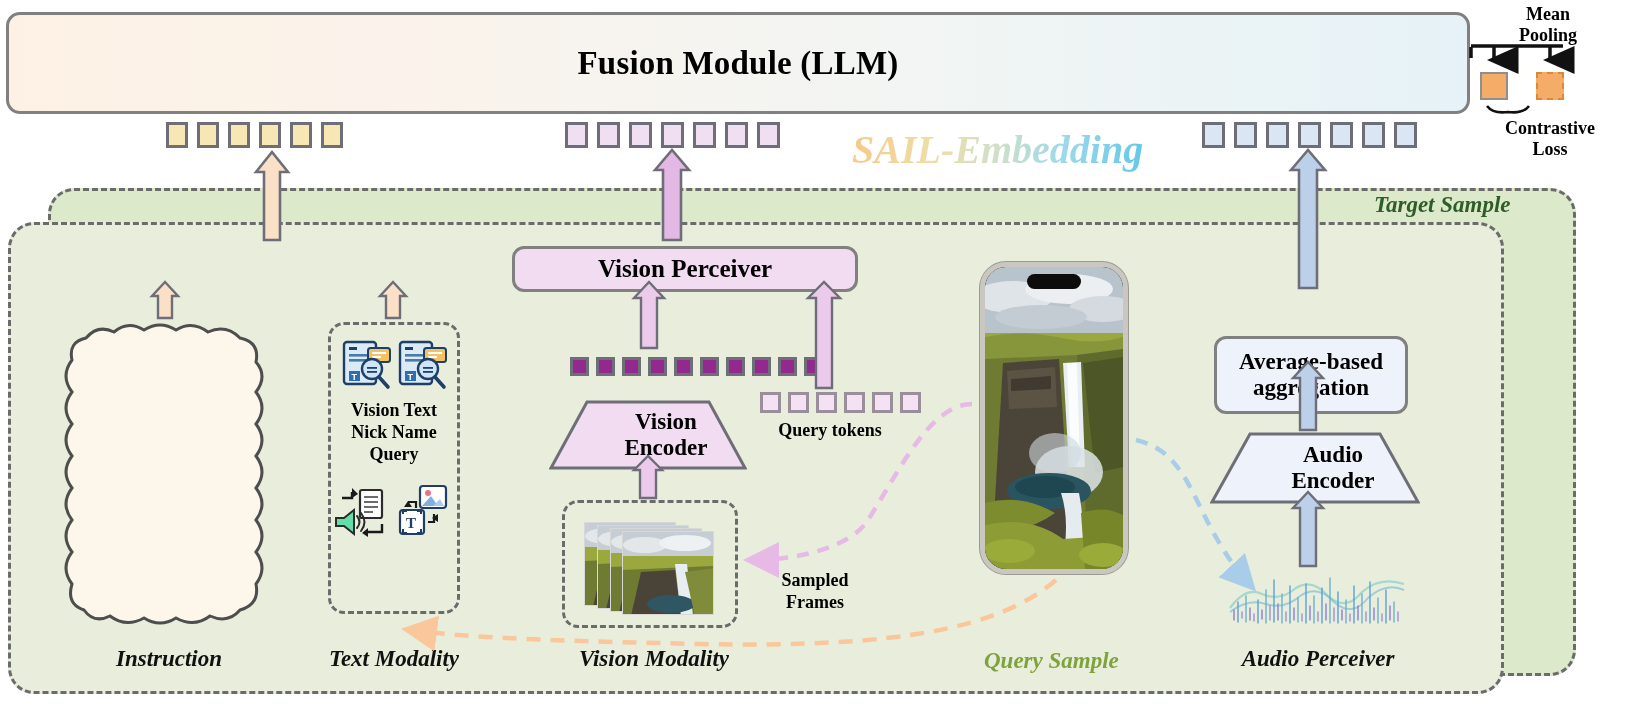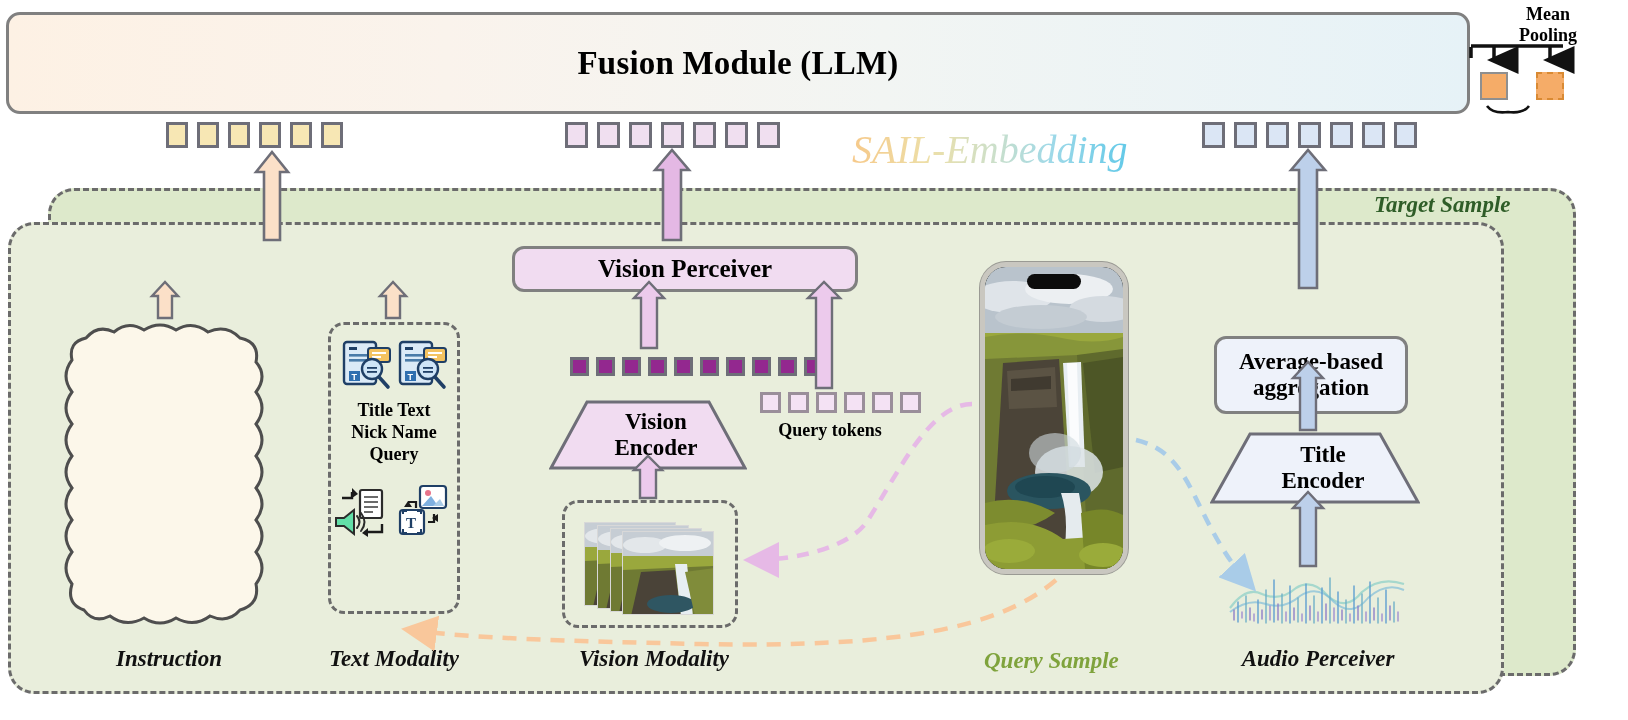--- a/index.html
+++ b/index.html
@@ -51,21 +51,21 @@
     text-align:center; font-weight:bold; color:#000;
   }
   #tokenizer-box { left:58px; top:246px; width:394px; height:46px; background:#fbe9d8; font-size:25px; }
   #vision-perceiver-box { left:512px; top:246px; width:346px; height:46px; background:#f1dcf1; font-size:25px;text-align:right; }
   #avg-agg-box { left:1214px; top:292px; width:194px; height:78px; background:#eef2fa; font-size:23px; line-height:1.12;margin-top:44px; }
 
   
   .trap { position:absolute; }
   .trap svg { display:block; }
   .trap .lbl {
-    position:absolute; left:8px; top:0; width:100%; height:100%;
+    position:absolute; left:18px; top:0; width:100%; height:100%;
     display:flex; align-items:center; justify-content:center;
     font-size:23px; font-weight:bold; color:#000; text-align:center; line-height:1.12;
   }
   #vision-encoder { left:549px; top:400px; width:198px; height:70px; }
   #audio-encoder  { left:1210px; top:432px; width:210px; height:72px; }
 
   
   #instruction-box {
     left:52px; top:322px; width:224px; height:313px;
   }
@@ -83,21 +83,21 @@
 
   
   .modality-label {
     font-style:italic; font-weight:bold; font-size:23px; color:#111;
     text-align:center; white-space:nowrap;
   }
   .green-label { font-style:italic; font-weight:bold; font-size:23px; white-space:nowrap; }
 
   #sail-embedding {
     left:852px; top:126px;
-    font-style:italic; font-weight:normal; font-size:40px;
+    font-style:italic; font-weight:bold; font-size:40px;
     background:linear-gradient(90deg,#f6c98a 0%,#eddfa8 28%,#cfe0c8 50%,#9fd9e8 72%,#62c9e8 100%);
     -webkit-background-clip:text; background-clip:text; color:transparent;
     white-space:nowrap;
     text-shadow:none;
     text-align:center;
   }
 
   
   #meanpool-label { left:1478px; top:4px; width:140px; text-align:center; font-size:18px; font-weight:bold; line-height:1.15; color:#000; }
   #contrastive-label { left:1474px; top:118px; width:152px; text-align:center; font-size:18px; font-weight:bold; line-height:1.15; color:#000; }
@@ -144,20 +144,24 @@
   <div class="abs" id="meanpool-label">
     <div>Mean</div>
     <div>Pooling</div>
   </div>
 
   <div class="abs" id="fusion-module">
     <span id="fusion-title">Fusion Module (LLM)</span>
   </div>
   <div class="abs orange-sq" id="orange-solid"></div>
   <div class="abs orange-sq" id="orange-dashed"></div>
+  <div class="abs" id="contrastive-label">
+    <div>Contrastive</div>
+    <div>Loss</div>
+  </div>
 
   <div class="abs tokrow" id="text-token-row" style="left:166px; top:122px;">
     <span class="tok yellow"></span>
     <span class="tok yellow"></span>
     <span class="tok yellow"></span>
     <span class="tok yellow"></span>
     <span class="tok yellow"></span>
     <span class="tok yellow"></span>
   </div>
 
@@ -209,21 +213,21 @@
       </span>
     </div>
   </div>
 
   <div class="trap" id="audio-encoder">
     <svg width="210" height="72" viewBox="0 0 210 72">
       <polygon points="40,2 170,2 208,70 2,70" fill="#eef2fa" stroke="#6e6e78" stroke-width="3"></polygon>
     </svg>
     <div class="lbl">
       <span>
-        <span>Title</span><br>
+        <span>Audio</span><br>
         <span>Encoder</span>
       </span>
     </div>
   </div>
 
   <div class="abs" id="instruction-box">
     <svg width="224" height="313" viewBox="0 0 224 313">
       <path d="M20,38
                Q16,20 34,16 Q46,2 62,10 Q76,-2 92,8 Q108,-2 124,8 Q140,-2 156,10 Q174,2 188,16
                Q208,20 204,40
@@ -269,21 +273,21 @@
       <rect x="32" y="14" width="14" height="2" fill="#ffffff"></rect>
       <rect x="32" y="18" width="9" height="2" fill="#ffffff"></rect>
       <circle cx="32" cy="31" r="10" fill="#cfe5f7" stroke="#1f3f66" stroke-width="2.4"></circle>
       <rect x="27" y="29" width="10" height="1.8" fill="#1f3f66"></rect>
       <rect x="27" y="33" width="10" height="1.8" fill="#1f3f66"></rect>
       <line x1="39" y1="39" x2="48" y2="49" stroke="#1f3f66" stroke-width="3.6" stroke-linecap="round"></line>
     </svg>
   </div>
 
   <div class="abs" id="text-icon-label1">
-    <div>Title Text</div>
+    <div>Vision Text</div>
     <div>Nick Name</div>
     <div>Query</div>
   </div>
 
   <div class="ticon" style="left:332px; top:484px;">
     <svg width="58" height="58" viewBox="0 0 58 58">
       <rect x="28" y="6" width="22" height="28" rx="2" fill="#ffffff" stroke="#2b2b2b" stroke-width="2.2"></rect>
       <rect x="32" y="12" width="14" height="2" fill="#6b6b6b"></rect>
       <rect x="32" y="17" width="14" height="2" fill="#6b6b6b"></rect>
       <rect x="32" y="22" width="14" height="2" fill="#6b6b6b"></rect>
@@ -395,20 +399,24 @@
         <rect y="24" width="92" height="16" fill="#9aa83d"></rect>
         <path d="M0,38 L92,34 L92,84 L0,84 Z" fill="#6f7a33"></path>
         <path d="M18,40 L52,38 L58,84 L8,84 Z" fill="#4a4338"></path>
         <path d="M52,32 L64,32 L70,84 L58,84 Z" fill="#e7eef2"></path>
         <ellipse cx="48" cy="72" rx="24" ry="9" fill="#2f5662"></ellipse>
         <path d="M62,40 L92,36 L92,84 L72,84 Z" fill="#808c3a"></path>
       </svg>
     </div>
   </div>
 
+  <div class="abs" id="sampled-frames-label">
+    <div>Sampled</div>
+    <div>Frames</div>
+  </div>
 
   <div class="abs" id="phone-mockup">
     <div id="phone-notch"></div>
     <div id="phone-screen">
       <svg width="138" height="302" viewBox="0 0 138 302" preserveAspectRatio="none">
         <rect width="138" height="302" fill="#8fa0a8"></rect>
 
         <rect width="138" height="70" fill="#b9c3cc"></rect>
         <ellipse cx="28" cy="30" rx="40" ry="16" fill="#dfe4e9"></ellipse>
         <ellipse cx="84" cy="22" rx="44" ry="15" fill="#eceff2"></ellipse>

